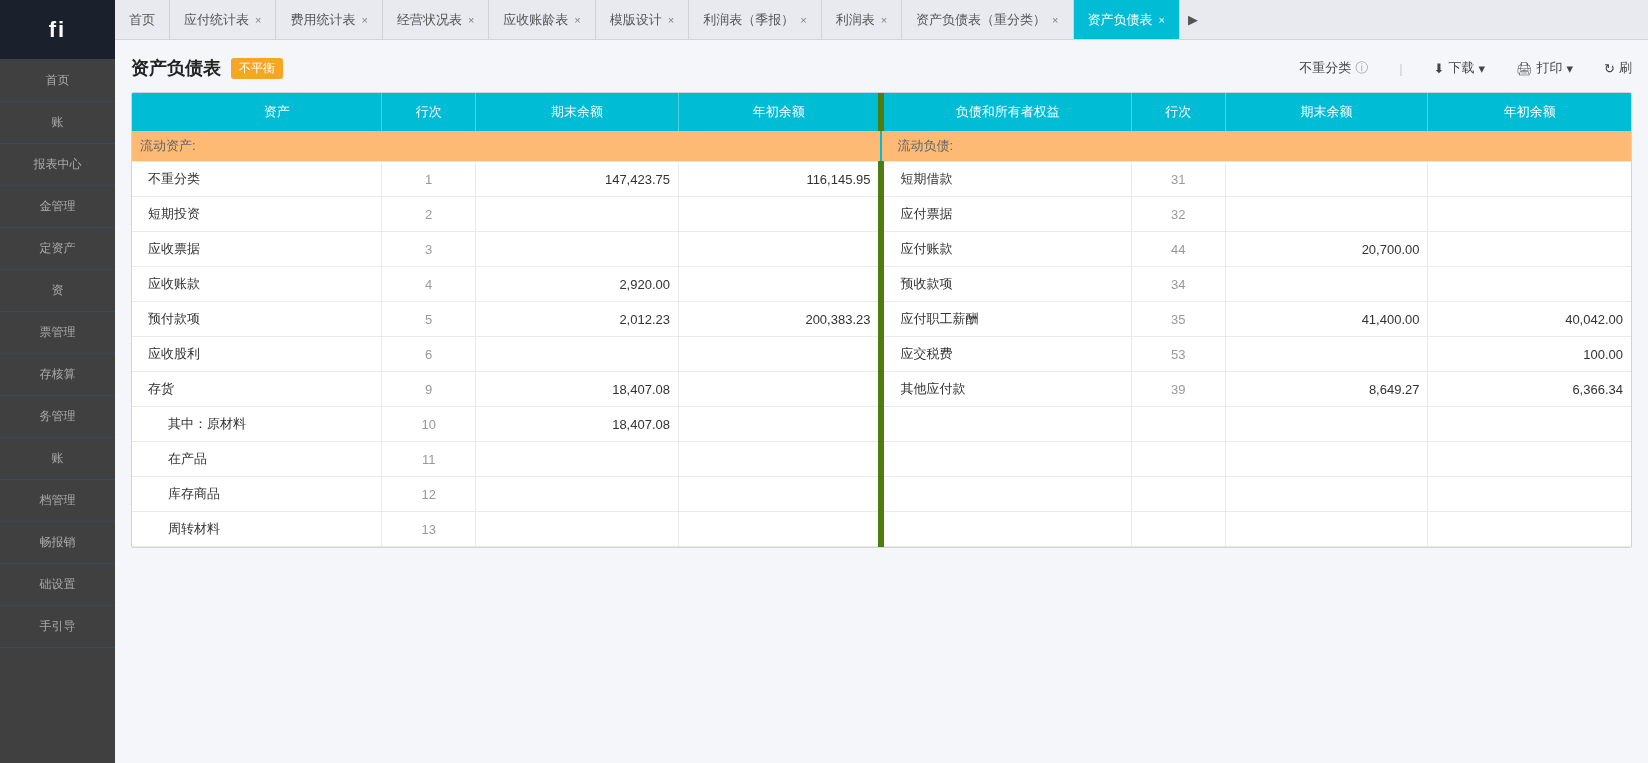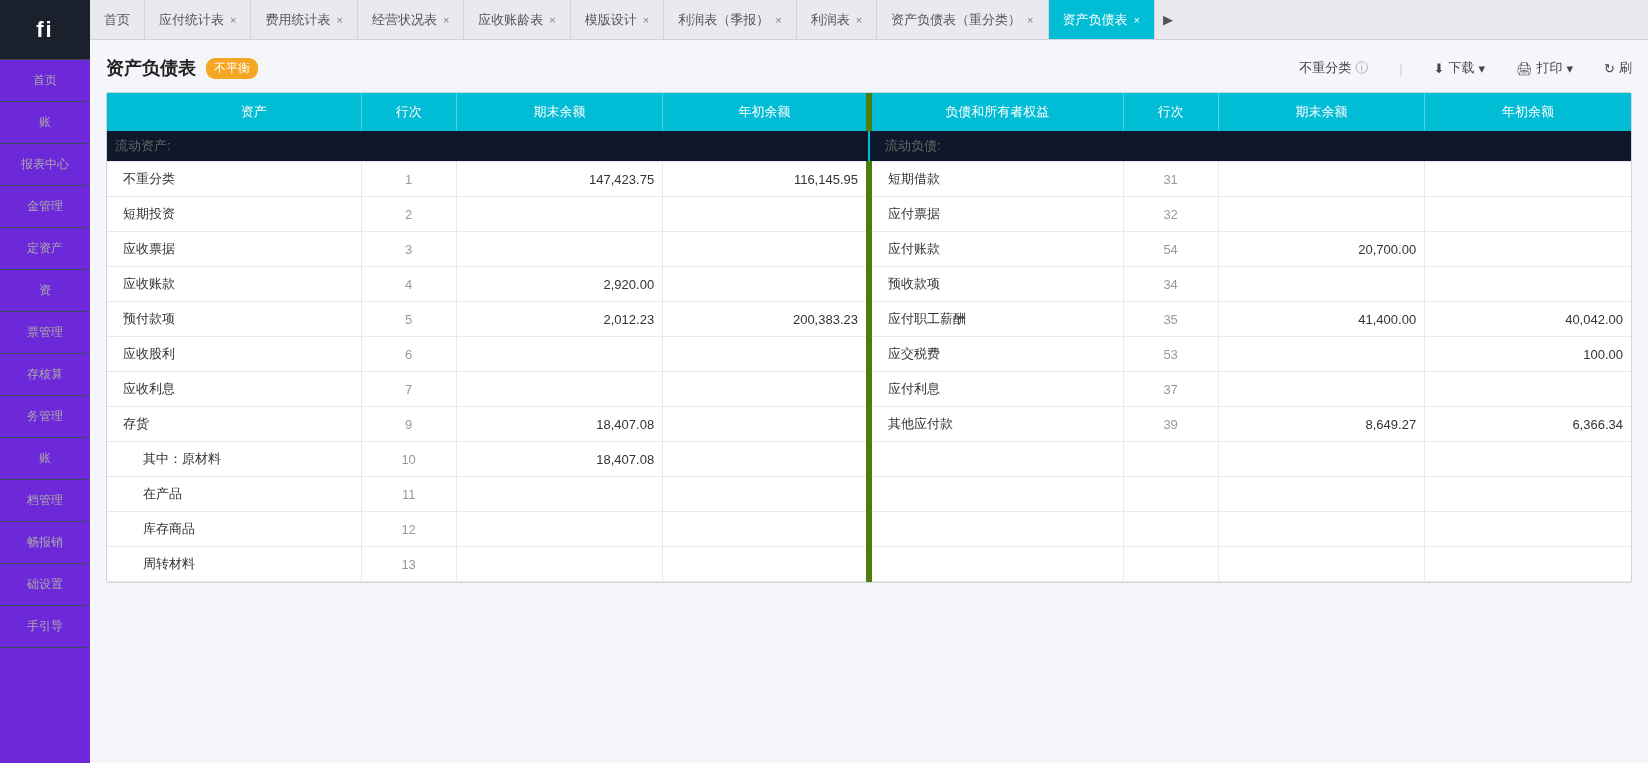--- a/index.html
+++ b/index.html
@@ -1,21 +1,21 @@
 <!DOCTYPE html>
 <html><head>
   <meta charset="utf-8">
   <style>
     * { box-sizing: border-box; margin: 0; padding: 0; }
     body { font-family: "Microsoft YaHei", "PingFang SC", sans-serif; font-size: 13px; background: #f0f2f5; display: flex; height: 763px; overflow: hidden; }
 
     
     .sidebar {
-      width: 90px;
-      background: #6d28d9;
+      width: 115px;
+      background: #404040;
       color: #ccc;
       flex-shrink: 0;
       display: flex;
       flex-direction: column;
       overflow: hidden;
     }
     .sidebar-logo {
       height: 60px;
       background: #1a202c;
       display: flex;
@@ -107,21 +107,21 @@
       font-size: 18px;
       font-weight: bold;
       color: #222;
       margin-right: 10px;
     }
     .badge-unbalanced {
       background: #f5a623;
       color: #fff;
       font-size: 12px;
       padding: 2px 8px;
-      border-radius: 9px;
+      border-radius: 3px;
     }
     .header-actions {
       margin-left: auto;
       display: flex;
       align-items: center;
       gap: 31px;
       font-size: 13px;
       color: #555;
     }
     .header-actions .action-btn {
@@ -177,21 +177,21 @@
     }
     tbody td:last-child { border-right: none; padding-left: 15px; }
 
     .td-label { text-align: left; padding-left: 16px; }
     .td-label-indent { text-align: left; padding-left: 36px; }
     .td-number { text-align: right; color: #333; }
     .td-row-num { text-align: center; color: #999; }
 
     
     .section-row td {
-      background: #0f172a;
+      background: #fdba74;
       color: #666;
       font-size: 13px;
       padding: 6px 8px;
     }
 
     
     .separator-col {
       border-left: 6px solid #4d7c0f;
     }
 
@@ -329,21 +329,21 @@
     <td class="td-row-num">32</td>
     <td class="td-number"></td>
     <td class="td-number"></td>
   </tr>
             <tr>
     <td class="td-label">应收票据</td>
     <td class="td-row-num">3</td>
     <td class="td-number"></td>
     <td class="td-number"></td>
     <td class="td-label separator-col">应付账款</td>
-    <td class="td-row-num">54</td>
+    <td class="td-row-num">44</td>
     <td class="td-number">20,700.00</td>
     <td class="td-number"></td>
   </tr>
             <tr>
     <td class="td-label">应收账款</td>
     <td class="td-row-num">4</td>
     <td class="td-number">2,920.00</td>
     <td class="td-number"></td>
     <td class="td-label separator-col">预收款项</td>
     <td class="td-row-num">34</td>
@@ -364,30 +364,20 @@
     <td class="td-label">应收股利</td>
     <td class="td-row-num">6</td>
     <td class="td-number"></td>
     <td class="td-number"></td>
     <td class="td-label separator-col">应交税费</td>
     <td class="td-row-num">53</td>
     <td class="td-number"></td>
     <td class="td-number">100.00</td>
   </tr>
             <tr>
-    <td class="td-label">应收利息</td>
-    <td class="td-row-num">7</td>
-    <td class="td-number"></td>
-    <td class="td-number"></td>
-    <td class="td-label separator-col">应付利息</td>
-    <td class="td-row-num">37</td>
-    <td class="td-number"></td>
-    <td class="td-number"></td>
-  </tr>
-            <tr>
     <td class="td-label">存货</td>
     <td class="td-row-num">9</td>
     <td class="td-number">18,407.08</td>
     <td class="td-number"></td>
     <td class="td-label separator-col">其他应付款</td>
     <td class="td-row-num">39</td>
     <td class="td-number">8,649.27</td>
     <td class="td-number">6,366.34</td>
   </tr>
             <tr>

